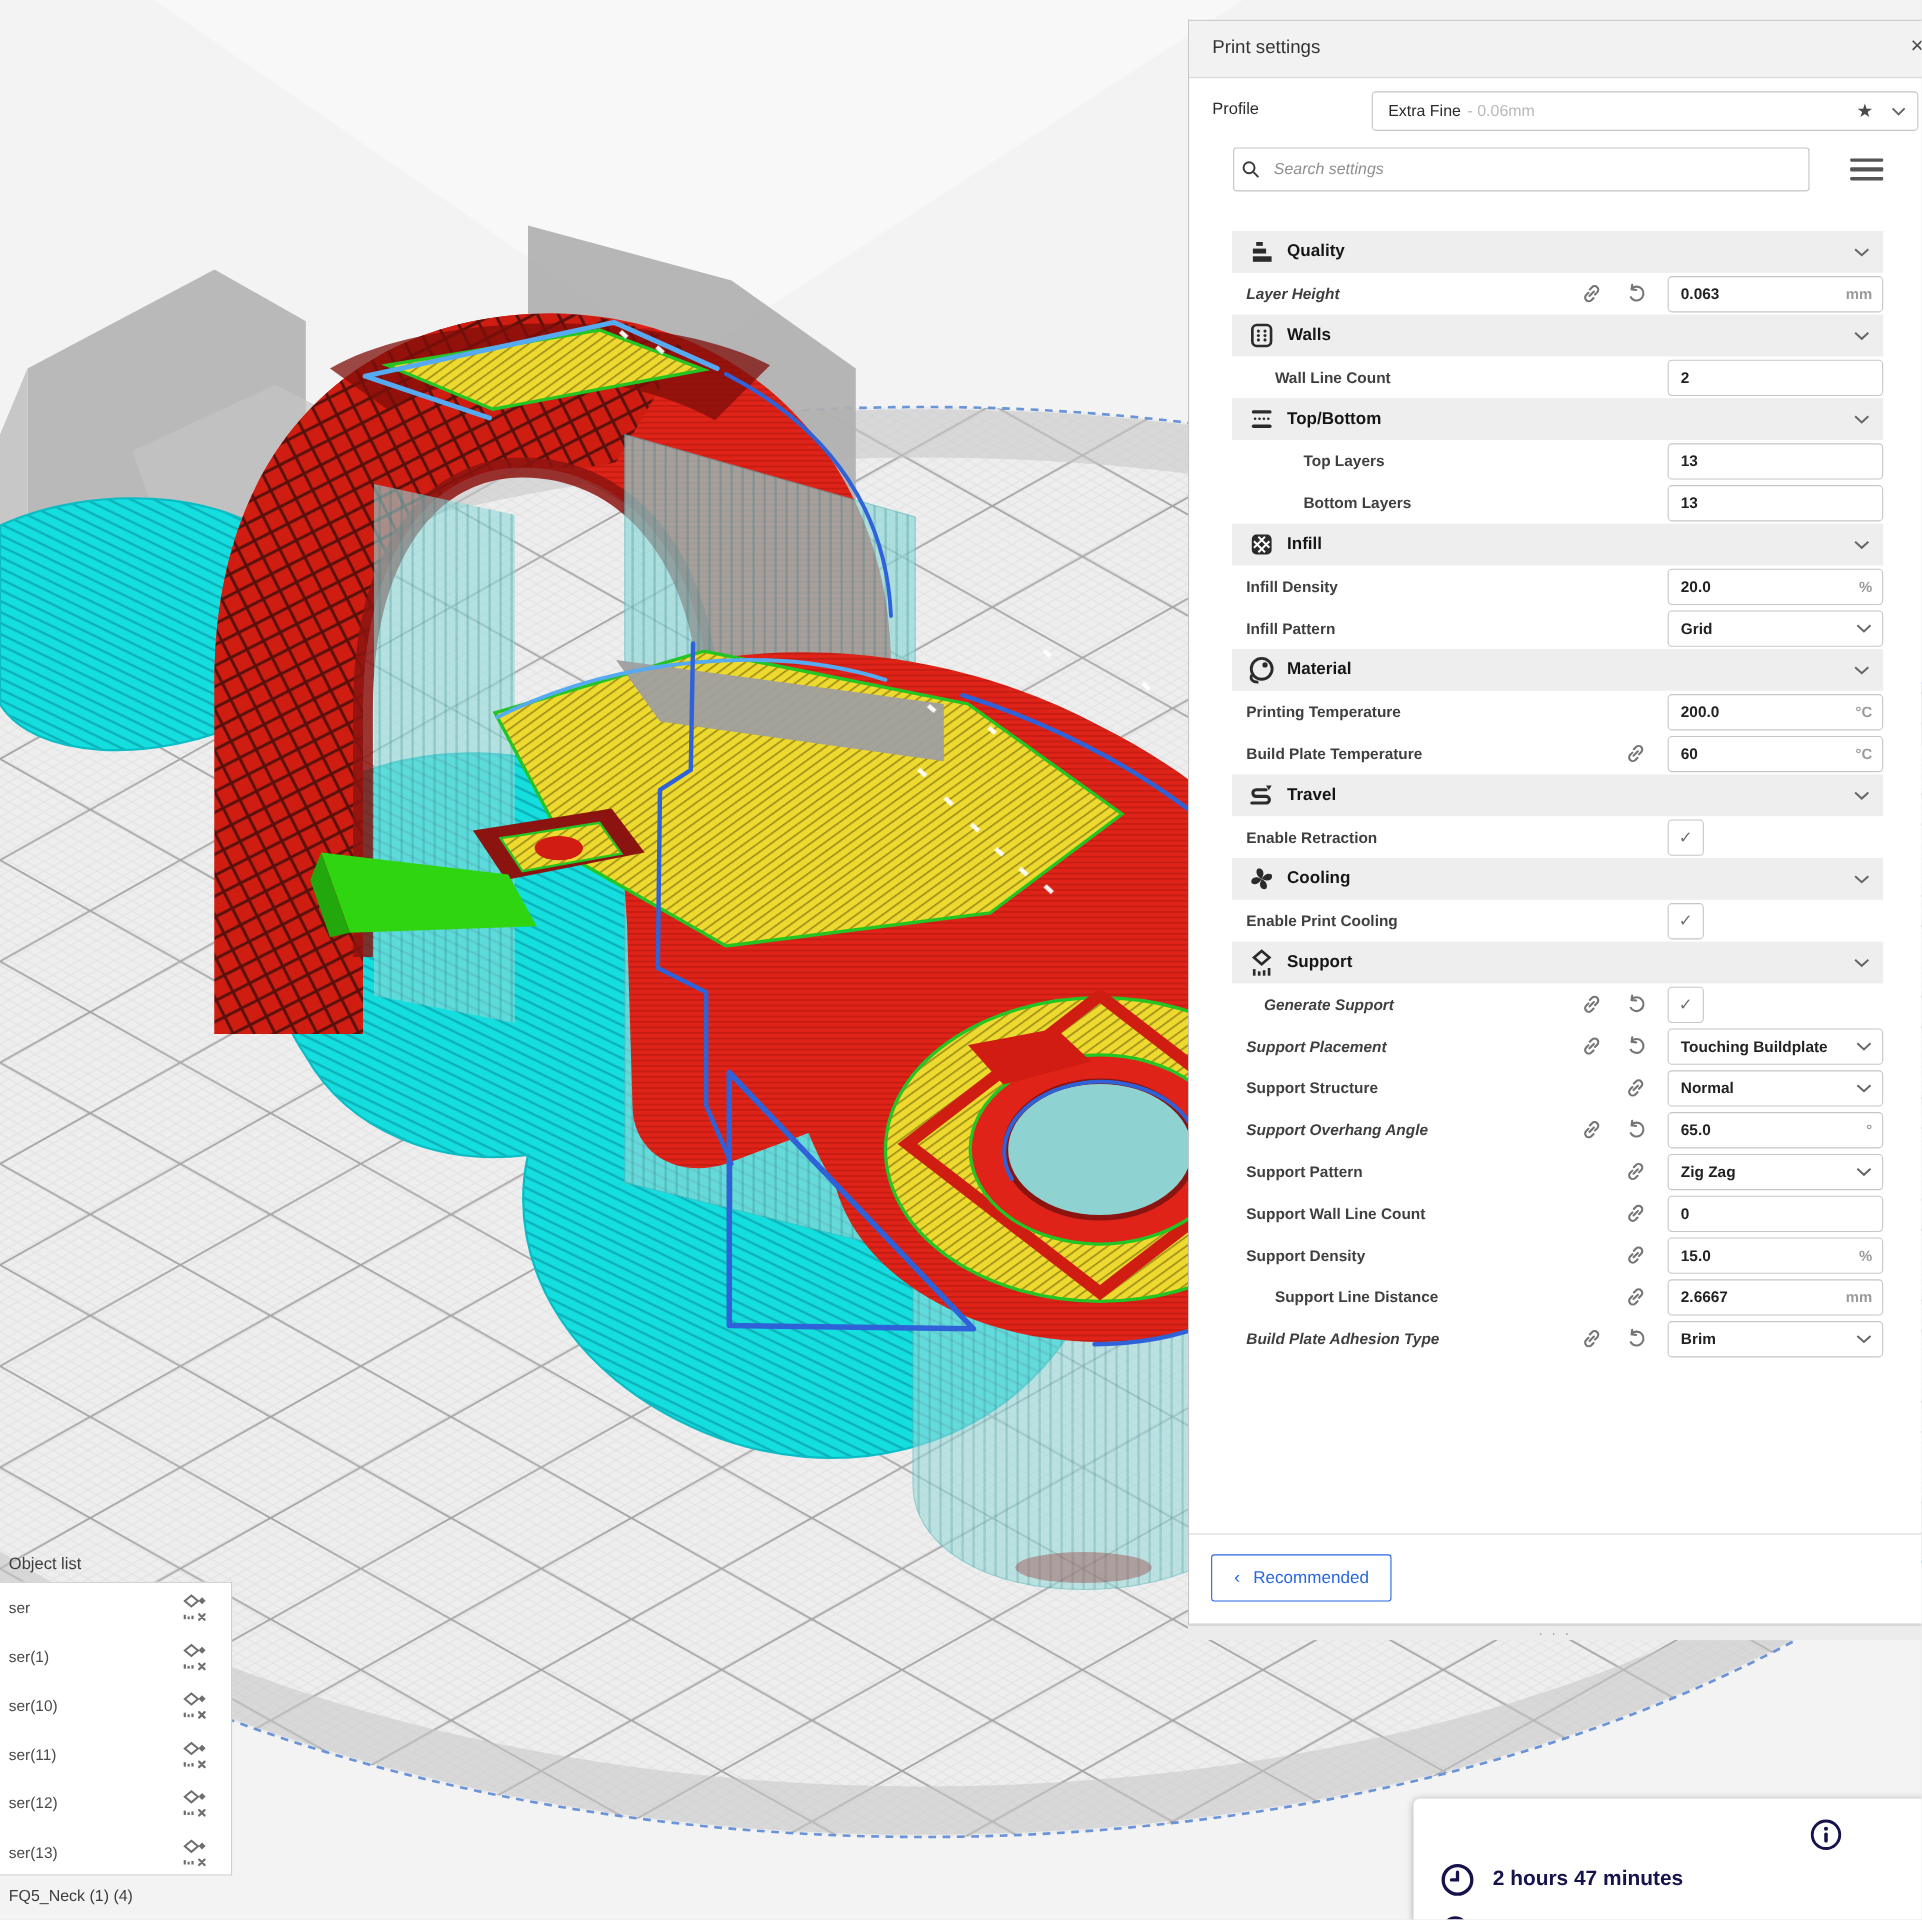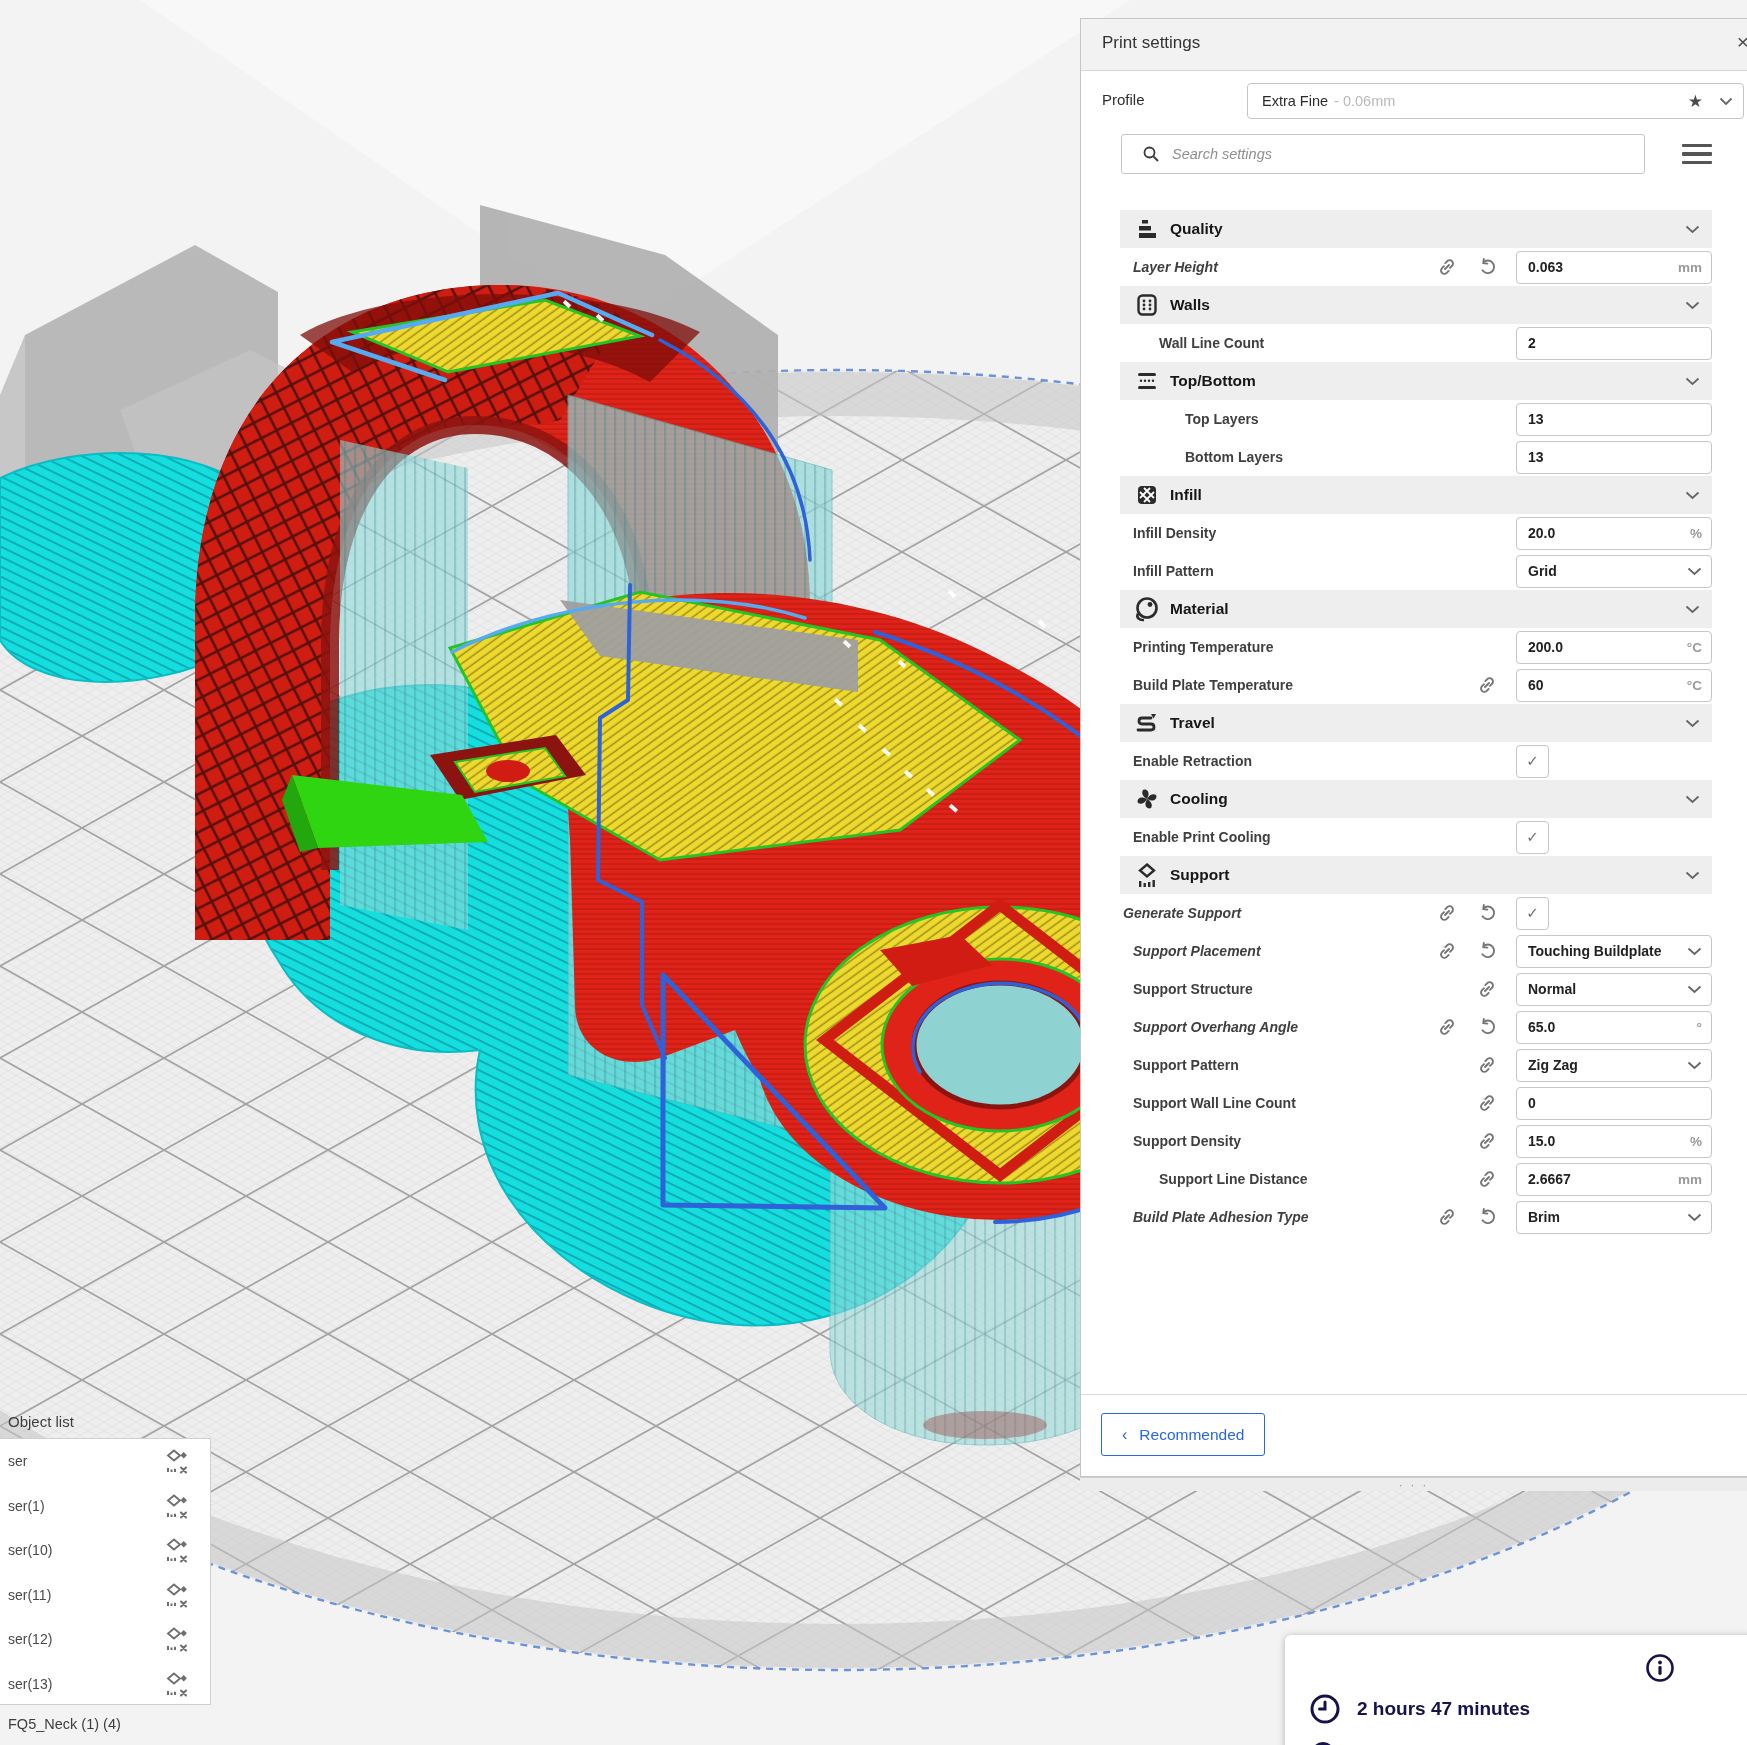--- a/index.html
+++ b/index.html
@@ -17,21 +17,21 @@
   .profile-row{position:absolute;top:64px;left:0;width:100%;height:36px;}
   .profile-label{position:absolute;left:21px;top:8px;font-size:15px;color:#2e2e2e;}
   .profile-box{position:absolute;left:166px;top:0;width:497px;height:36px;border:1px solid #c4c4c4;border-radius:4px;
                background:#fff;display:flex;align-items:center;padding:0 10px 0 14px;cursor:pointer;}
   .profile-val{font-size:14.5px;color:#2b2b2b;}
   .profile-suffix{font-size:14.5px;color:#b9b9b9;margin-left:6px;}
   .profile-star{margin-left:auto;font-size:17px;color:#4a4a4a;}
   .profile-chev{margin-left:16px;display:flex;}
   .search-row{position:absolute;top:115px;left:40px;width:591px;height:40px;}
   .search-box{position:absolute;left:0;top:0;width:524px;height:40px;border:1px solid #c4c4c4;border-radius:3px;
-              background:#fff;display:flex;align-items:center;padding:0 20px;}
+              background:#fff;display:flex;align-items:center;padding:0 6px;}
   .search-box svg{flex:0 0 auto;margin-right:10px;}
   .search-input{border:none;outline:none;flex:1;font-size:14.5px;font-style:italic;color:#444;background:transparent;
                 font-family:"Liberation Sans",sans-serif;}
   .search-input::placeholder{color:#8f8f8f;font-style:italic;}
   .hamburger{position:absolute;right:0;top:7px;width:30px;height:26px;display:flex;flex-direction:column;justify-content:space-between;padding:3px 0;cursor:pointer;}
   .hamburger span{display:block;height:3.2px;background:#555;border-radius:1px;}
 
   #settings{position:absolute;top:191px;left:39px;width:592px;}
   .secbar{height:38px;background:#eeeeee;display:flex;align-items:center;padding:0 12px 0 14px;cursor:pointer;}
   .sicon{width:26px;height:26px;display:flex;align-items:center;justify-content:center;}
@@ -597,21 +597,21 @@
             </svg>
           </span>
           <span class="slabel">Support</span>
           <span class="chev">
             <svg width="15" height="9" viewBox="0 0 15 9">
               <polyline points="1.5,1.5 7.5,7 13.5,1.5" fill="none" stroke="#666" stroke-width="1.8"></polyline>
             </svg>
           </span>
         </div>
         <div class="srow">
-          <span class="lbl it" style="margin-left:3px">Generate Support</span>
+          <span class="lbl it" style="margin-left:29px">Generate Support</span>
           <span class="sp"></span>
           <span class="icn">
             <svg width="20" height="20" viewBox="0 0 20 20">
               <g fill="none" stroke="#757575" stroke-width="1.9" stroke-linecap="round">
                 <path d="M8,12 L12,8"></path>
                 <path d="M7,9.2 L5,11.2 a3.3,3.3 0 0 0 4.7,4.7 l2,-2"></path>
                 <path d="M13,10.8 L15,8.8 a3.3,3.3 0 0 0 -4.7,-4.7 l-2,2"></path>
               </g>
             </svg>
           </span>

